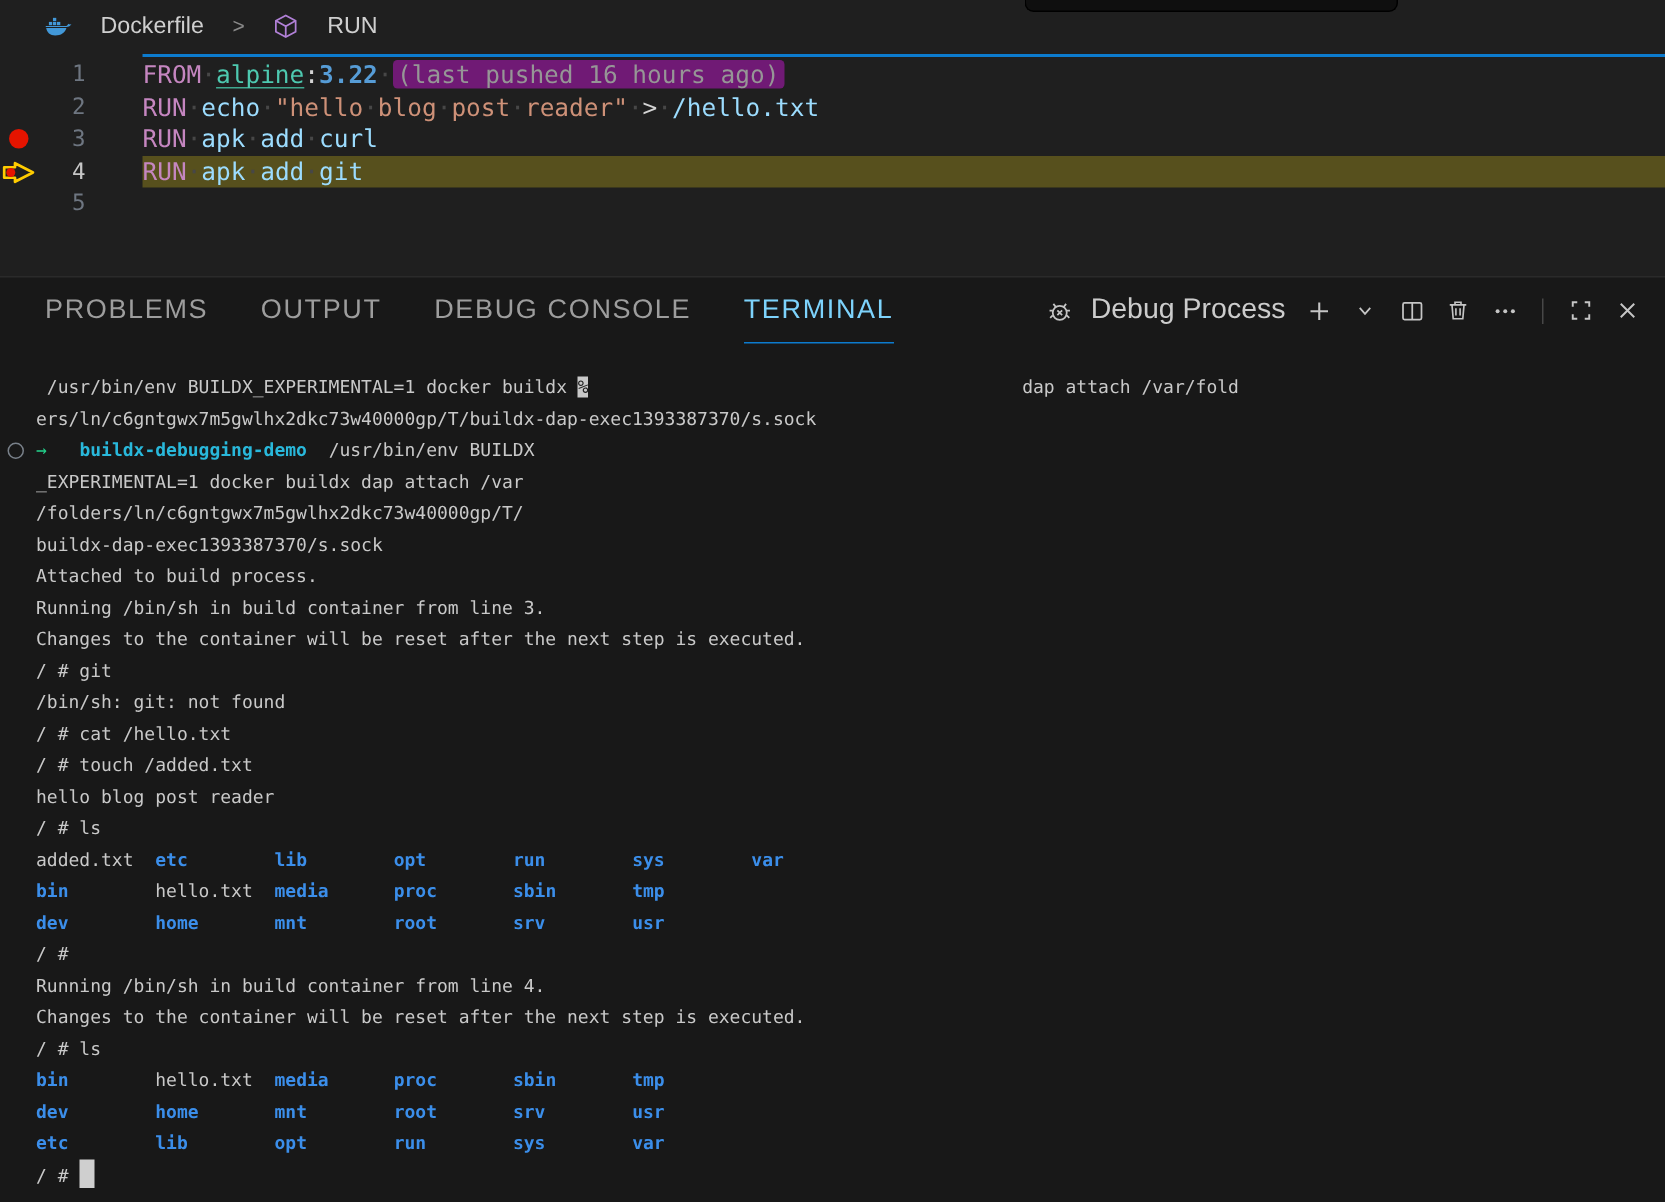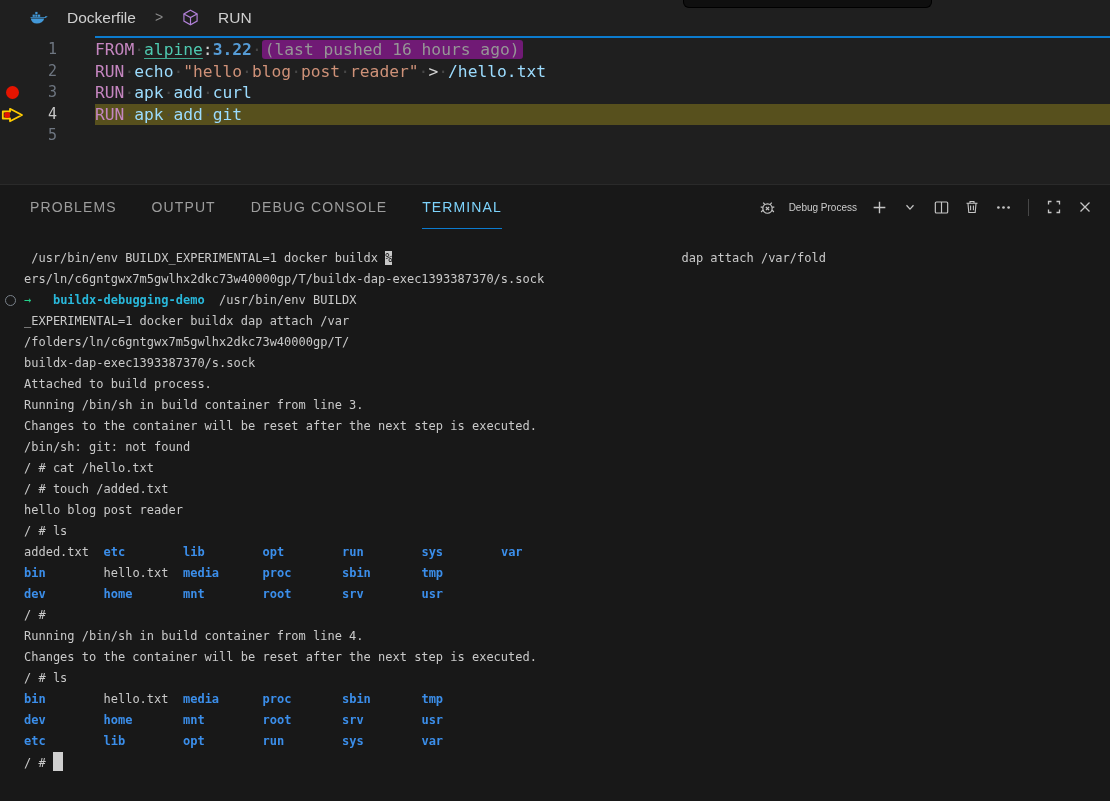--- a/index.html
+++ b/index.html
@@ -34,25 +34,25 @@
   .tok-op{color:#d4d4d4;}
   .tok-plain{color:#d4d4d4;}
   .tok-hint{color:#969696;background:#701a75;border-radius:3px;padding:0 3px;}
   .wsdot{color:#474747;}
   .bp-dot{position:absolute;left:6px;top:4px;width:13px;height:13px;border-radius:50%;background:#e51400;}
   .dbg-arrow{position:absolute;left:1px;top:3px;}
   
   .panel{position:absolute;top:184px;left:0;right:0;bottom:0;background:#181818;border-top:1px solid #2a2a2a;}
   .panel-header{display:flex;align-items:center;height:44px;padding:0 14px 0 30px;}
   .tabs{display:flex;gap:35px;height:100%;}
-  .tab{font-size:14px;letter-spacing:1.1px;color:#9d9d9d;display:flex;align-items:center;
+  .tab{font-size:18px;letter-spacing:1.1px;color:#9d9d9d;display:flex;align-items:center;
     height:100%;border-bottom:1.5px solid transparent;box-sizing:border-box;cursor:pointer;}
   .tab.active{color:#7dd3fc;border-bottom-color:#0c7bce;text-align:right;}
   .actions{margin-left:auto;display:flex;align-items:center;gap:9px;color:#c5c5c5;}
-  .action-label{font-size:10px;color:#ccc;margin:0 2px 0 1px;}
+  .action-label{font-size:19px;color:#ccc;margin:0 2px 0 1px;}
   .icon-btn{width:22px;height:22px;display:flex;align-items:center;justify-content:center;border-radius:5px;flex:none;}
   .icon-btn svg{display:block;}
   .vdivider{width:1px;height:17px;background:#474747;margin:0 5px;}
   
   .terminal{position:absolute;top:44px;left:0;right:0;bottom:0;padding:19px 0 0 24px;
     font-family:"DejaVu Sans Mono",monospace;font-size:12px;line-height:21px;color:#c9c9c9;cursor:text;}
   .tline{white-space:pre;height:21px;position:relative;}
   .seg-plain{color:#c9c9c9;}
   .seg-dir{color:#3b8eea;font-weight:bold;}
   .seg-cwd{color:#29b8db;font-weight:bold;}
@@ -191,20 +191,21 @@
   <div class="terminal">
       <div class="tline"><span class="seg-plain"> /usr/bin/env BUILDX_EXPERIMENTAL=1 docker buildx </span><span class="seg-inverse">%</span><span class="seg-plain">                                        </span><span class="seg-plain">dap attach /var/fold</span></div>
       <div class="tline"><span class="seg-plain">ers/ln/c6gntgwx7m5gwlhx2dkc73w40000gp/T/buildx-dap-exec1393387370/s.sock</span></div>
       <div class="tline"><span class="cmd-circle"></span><span class="seg-arrow">→</span><span class="seg-plain">   </span><span class="seg-cwd">buildx-debugging-demo</span><span class="seg-plain">  </span><span class="seg-plain">/usr/bin/env BUILDX</span></div>
       <div class="tline"><span class="seg-plain">_EXPERIMENTAL=1 docker buildx dap attach /var</span></div>
       <div class="tline"><span class="seg-plain">/folders/ln/c6gntgwx7m5gwlhx2dkc73w40000gp/T/</span></div>
       <div class="tline"><span class="seg-plain">buildx-dap-exec1393387370/s.sock</span></div>
       <div class="tline"><span class="seg-plain">Attached to build process.</span></div>
       <div class="tline"><span class="seg-plain">Running /bin/sh in build container from line 3.</span></div>
       <div class="tline"><span class="seg-plain">Changes to the container will be reset after the next step is executed.</span></div>
+      <div class="tline"><span class="seg-plain">/ # git</span></div>
       <div class="tline"><span class="seg-plain">/bin/sh: git: not found</span></div>
       <div class="tline"><span class="seg-plain">/ # cat /hello.txt</span></div>
       <div class="tline"><span class="seg-plain">/ # touch /added.txt</span></div>
       <div class="tline"><span class="seg-plain">hello blog post reader</span></div>
       <div class="tline"><span class="seg-plain">/ # ls</span></div>
       <div class="tline"><span class="seg-plain">added.txt</span><span class="seg-plain">  </span><span class="seg-dir">etc</span><span class="seg-plain">        </span><span class="seg-dir">lib</span><span class="seg-plain">        </span><span class="seg-dir">opt</span><span class="seg-plain">        </span><span class="seg-dir">run</span><span class="seg-plain">        </span><span class="seg-dir">sys</span><span class="seg-plain">        </span><span class="seg-dir">var</span></div>
       <div class="tline"><span class="seg-dir">bin</span><span class="seg-plain">        </span><span class="seg-plain">hello.txt</span><span class="seg-plain">  </span><span class="seg-dir">media</span><span class="seg-plain">      </span><span class="seg-dir">proc</span><span class="seg-plain">       </span><span class="seg-dir">sbin</span><span class="seg-plain">       </span><span class="seg-dir">tmp</span></div>
       <div class="tline"><span class="seg-dir">dev</span><span class="seg-plain">        </span><span class="seg-dir">home</span><span class="seg-plain">       </span><span class="seg-dir">mnt</span><span class="seg-plain">        </span><span class="seg-dir">root</span><span class="seg-plain">       </span><span class="seg-dir">srv</span><span class="seg-plain">        </span><span class="seg-dir">usr</span></div>
       <div class="tline"><span class="seg-plain">/ #</span></div>
       <div class="tline"><span class="seg-plain">Running /bin/sh in build container from line 4.</span></div>

